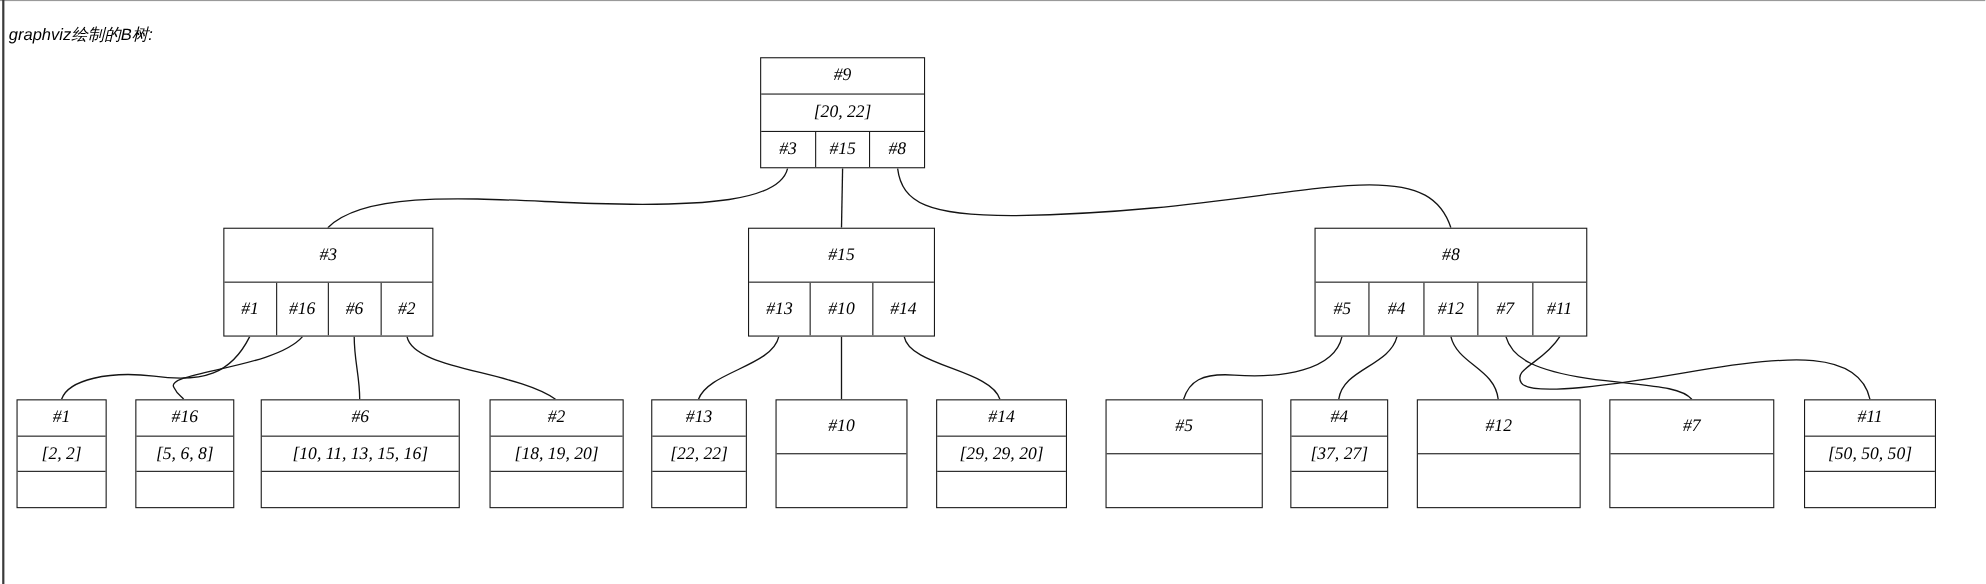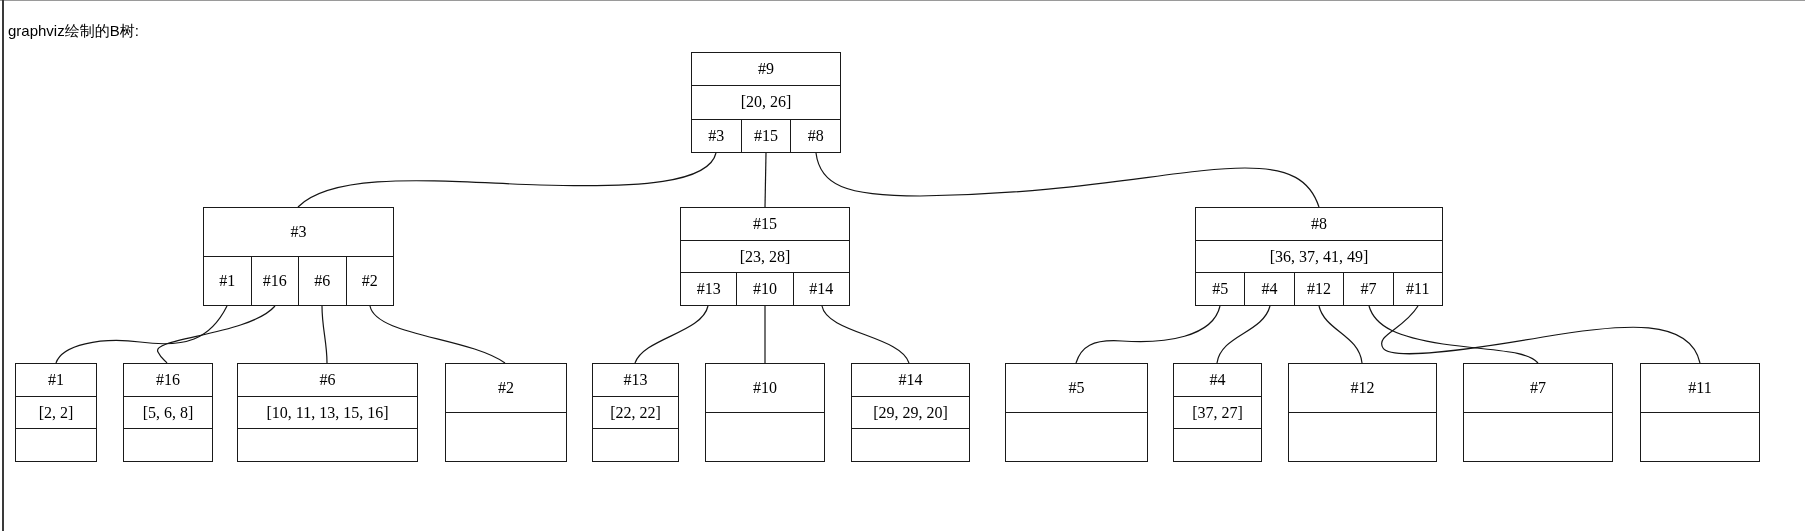--- a/index.html
+++ b/index.html
@@ -2,21 +2,21 @@
 <html><head>
 <meta charset="utf-8">
 <style>
   html, body {
     margin: 0; padding: 0;
     width: 1805px; height: 531px;
     background: #ffffff;
     font-family: "Liberation Serif", serif;
     overflow: hidden;
   }
-  .stage { position: relative; width: 1535px; height: 531px; }
+  .stage { position: relative; width: 1535px; height: 531px; font-style: italic; }
   .top-rule {
     position: absolute; top: 0; left: 0;
     width: 1805px; height: 1px; background: #9a9a9a;
   }
   .left-rule {
     position: absolute; top: 0; left: 2px;
     width: 2px; height: 531px; background: #3a3a3a;
   }
   .page-title {
     position: absolute; left: 8px; top: 22px;
@@ -84,48 +84,46 @@
       <path d="M822,306 C827,333 901,336 909,363" class="edge"></path>
       <path d="M1220,306 C1213,337 1165,344 1122,341 C1092,339 1081,347 1076,363" class="edge"></path>
       <path d="M1270,306 C1263,333 1221,335 1217,363" class="edge"></path>
       <path d="M1319,306 C1325,331 1359,335 1362,363" class="edge"></path>
       <path d="M1369,306 C1375,327 1398,337 1443,344 C1492,351 1527,350 1538,363" class="edge"></path>
       <path d="M1418,306 C1403,330 1375,335 1383,348 C1391,361 1468,350 1543,337 C1625,323 1690,318 1700,363" class="edge"></path>
     </svg>
   <div>
       <div class="node" style="left: 691px; top: 52px; width: 150px; height: 101px;">
         <div class="row">#9</div>
-        <div class="row">[20, 26]</div>
+        <div class="row">[20, 22]</div>
         <div class="row prow">
           <div class="cell">#3</div>
           <div class="cell">#15</div>
           <div class="cell">#8</div>
         </div>
       </div>
       <div class="node" style="left: 203px; top: 207px; width: 191px; height: 99px;">
         <div class="row">#3</div>
         <div class="row prow">
           <div class="cell">#1</div>
           <div class="cell">#16</div>
           <div class="cell">#6</div>
           <div class="cell">#2</div>
         </div>
       </div>
       <div class="node" style="left: 680px; top: 207px; width: 170px; height: 99px;">
         <div class="row">#15</div>
-        <div class="row">[23, 28]</div>
         <div class="row prow">
           <div class="cell">#13</div>
           <div class="cell">#10</div>
           <div class="cell">#14</div>
         </div>
       </div>
       <div class="node" style="left: 1195px; top: 207px; width: 248px; height: 99px;">
         <div class="row">#8</div>
-        <div class="row">[36, 37, 41, 49]</div>
         <div class="row prow">
           <div class="cell">#5</div>
           <div class="cell">#4</div>
           <div class="cell">#12</div>
           <div class="cell">#7</div>
           <div class="cell">#11</div>
         </div>
       </div>
       <div class="node" style="left: 15px; top: 363px; width: 82px; height: 99px;">
         <div class="row">#1</div>
@@ -143,20 +141,21 @@
       </div>
       <div class="node" style="left: 237px; top: 363px; width: 181px; height: 99px;">
         <div class="row">#6</div>
         <div class="row">[10, 11, 13, 15, 16]</div>
         <div class="row prow">
           <div class="cell"></div>
         </div>
       </div>
       <div class="node" style="left: 445px; top: 363px; width: 122px; height: 99px;">
         <div class="row">#2</div>
+        <div class="row">[18, 19, 20]</div>
         <div class="row prow">
           <div class="cell"></div>
         </div>
       </div>
       <div class="node" style="left: 592px; top: 363px; width: 87px; height: 99px;">
         <div class="row">#13</div>
         <div class="row">[22, 22]</div>
         <div class="row prow">
           <div class="cell"></div>
         </div>
@@ -194,18 +193,19 @@
         </div>
       </div>
       <div class="node" style="left: 1463px; top: 363px; width: 150px; height: 99px;">
         <div class="row">#7</div>
         <div class="row prow">
           <div class="cell"></div>
         </div>
       </div>
       <div class="node" style="left: 1640px; top: 363px; width: 120px; height: 99px;">
         <div class="row">#11</div>
+        <div class="row">[50, 50, 50]</div>
         <div class="row prow">
           <div class="cell"></div>
         </div>
       </div>
     </div>
 </div>
 
 </body></html>

